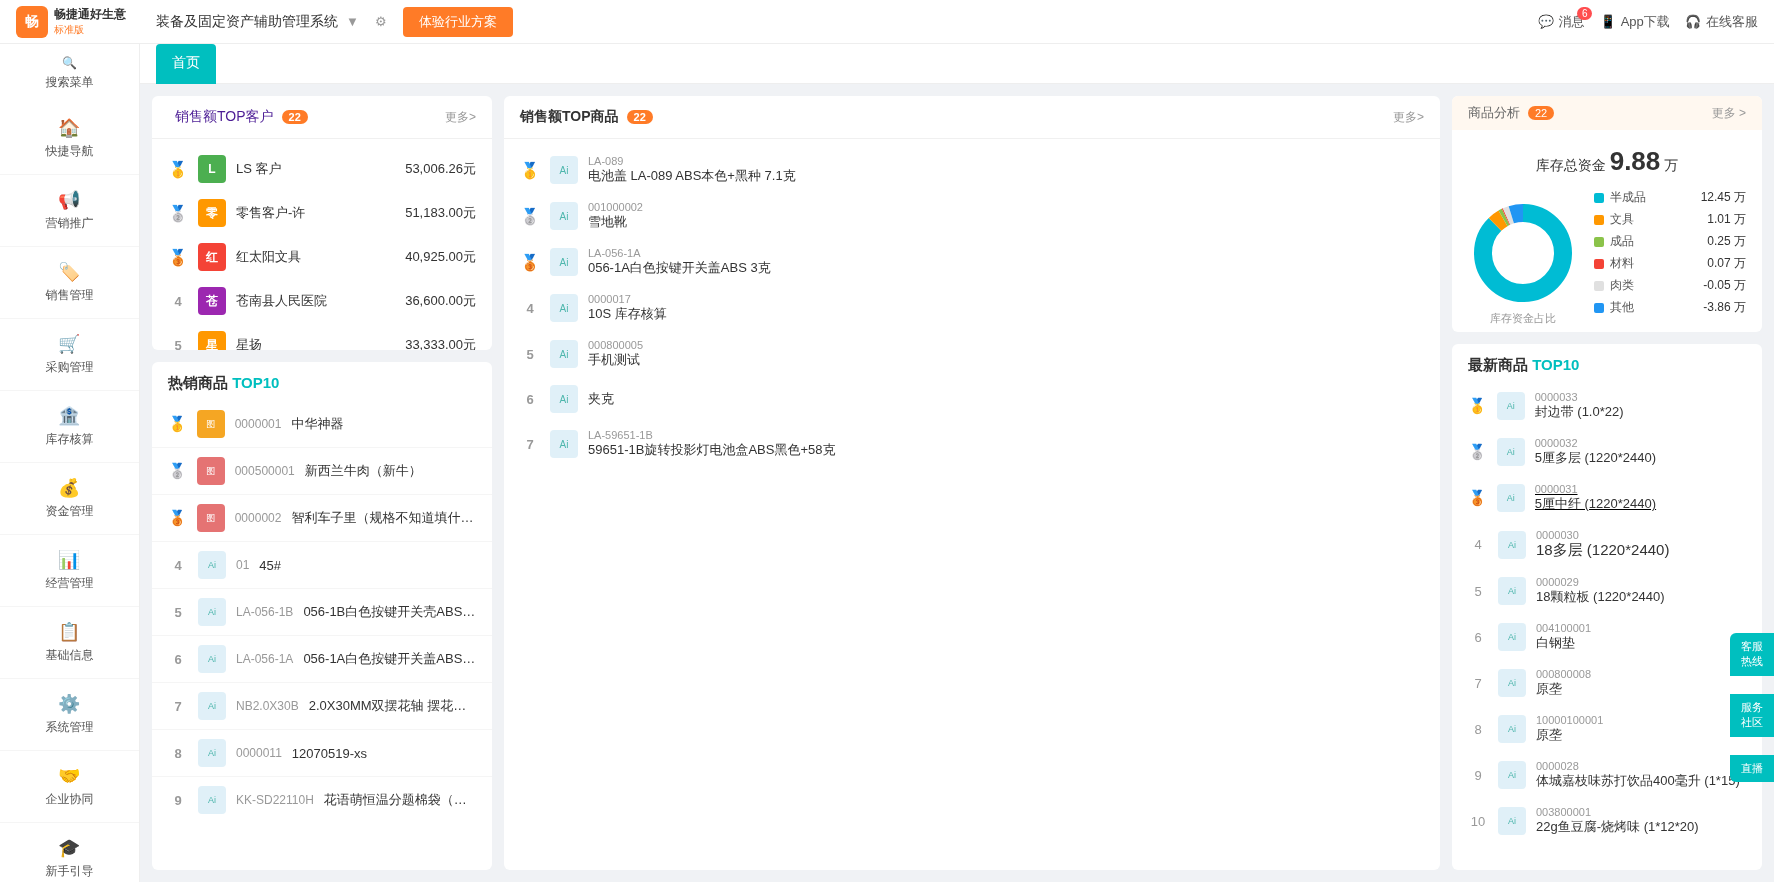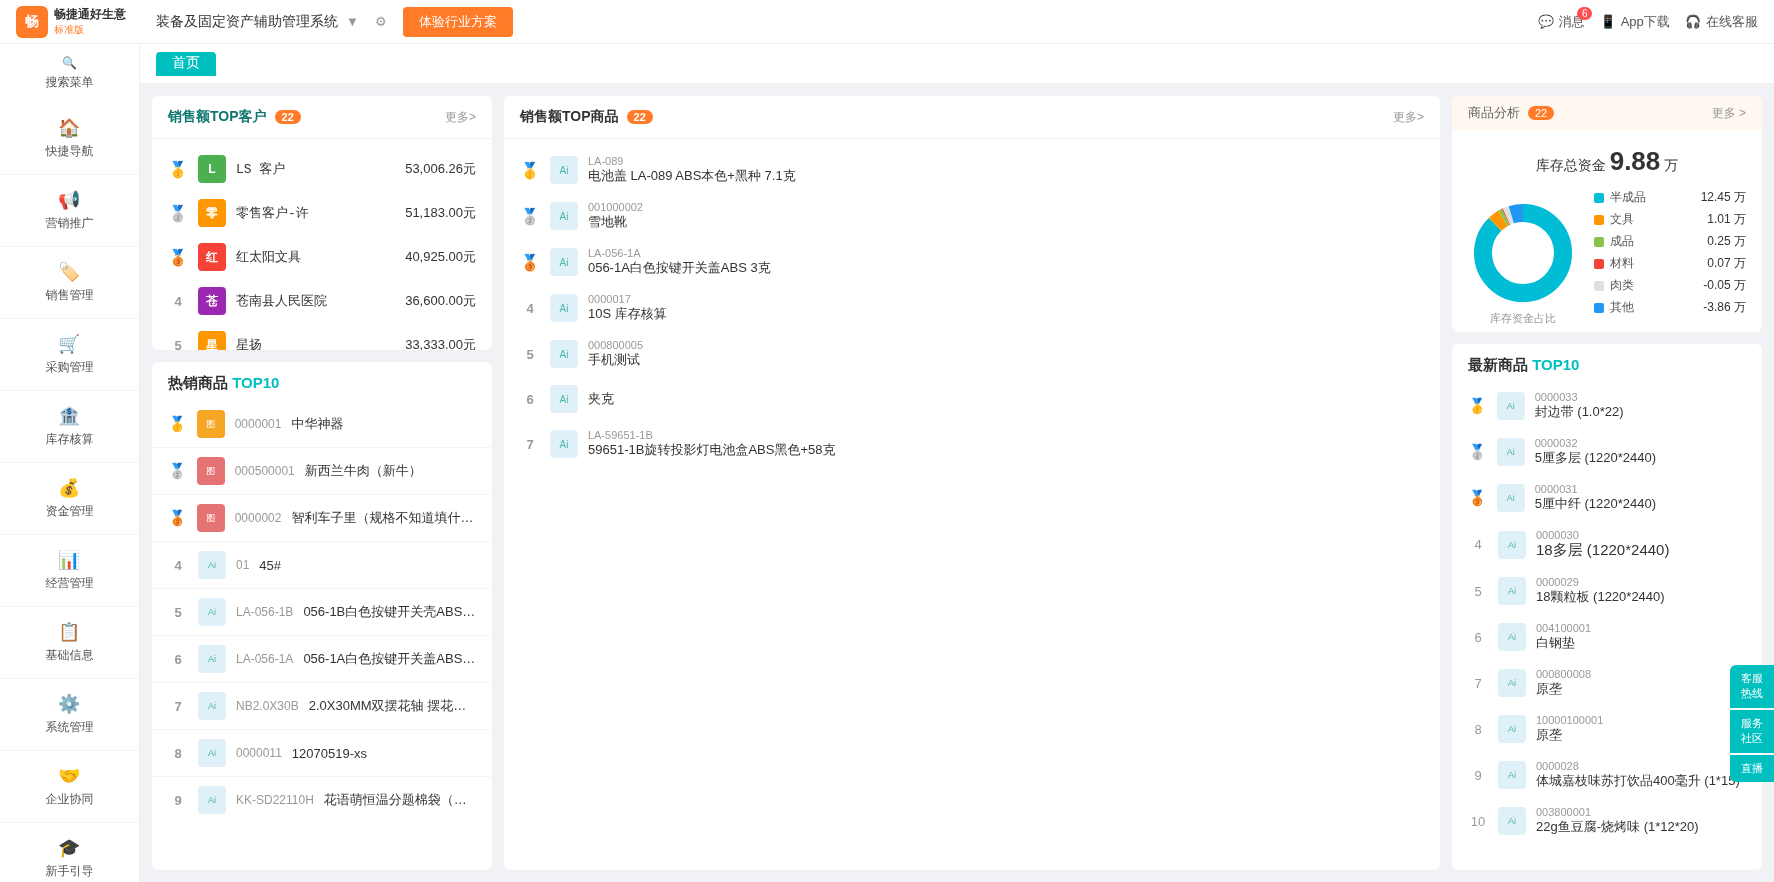--- a/index.html
+++ b/index.html
@@ -23,21 +23,21 @@
     
     .sidebar { width: 140px; background: #fff; border-right: 1px solid #eee; display: flex; flex-direction: column; overflow-y: auto; flex-shrink: 0; }
     .sidebar-item { display: flex; flex-direction: column; align-items: center; padding: 14px 8px; cursor: pointer; color: #555; font-size: 12px; gap: 4px; border-bottom: 1px solid #f5f5f5; }
     .sidebar-item-icon { font-size: 18px; }
     .sidebar-search { display: flex; flex-direction: column; align-items: center; padding: 12px 8px; cursor: pointer; color: #555; font-size: 12px; gap: 4px; }
 
     
     .content { flex: 1; overflow: hidden; display: flex; flex-direction: column; }
     .content-tabs { background: #fff; border-bottom: 1px solid #eee; display: flex; align-items: center; padding: 0 16px; height: 40px; flex-shrink: 0; }
     .tab { padding: 0 16px; height: 40px; display: flex; align-items: center; cursor: pointer; font-size: 14px; color: #555; border-bottom: 2px solid transparent; }
-    .tab.active { color: #fff; background: #00bfbf; border-radius: 4px 4px 0 0; height: 24px; }
+    .tab.active { color: #fff; background: #00bfbf; border-radius: 4px 4px 0 0; height: 40px; }
     .content-body { flex: 1; overflow-y: auto; display: flex; gap: 12px; padding: 12px; }
 
     
     .panel { background: #fff; border-radius: 6px; overflow: hidden; }
     .panel-header { padding: 12px 16px; font-size: 14px; font-weight: bold; color: #333; border-bottom: 1px solid #f0f0f0; display: flex; align-items: center; justify-content: space-between; }
     .panel-header-more { font-size: 12px; color: #999; font-weight: normal; cursor: pointer; }
 
     
     .left-col { width: 340px; flex-shrink: 0; display: flex; flex-direction: column; gap: 12px; }
 
@@ -45,21 +45,21 @@
     .mid-col { flex: 1; display: flex; flex-direction: column; gap: 12px; }
 
     
     .right-col { width: 310px; flex-shrink: 0; display: flex; flex-direction: column; gap: 12px; }
 
     
     .rank-list { padding: 8px 0; }
     .rank-item { display: flex; align-items: center; padding: 8px 16px; gap: 10px; }
     .rank-num { width: 20px; text-align: center; font-size: 13px; color: #999; font-weight: bold; }
     .rank-avatar { width: 28px; height: 28px; border-radius: 4px; display: flex; align-items: center; justify-content: center; font-size: 12px; color: #fff; font-weight: bold; flex-shrink: 0; }
-    .rank-name { flex: 1; font-size: 13px; color: #333; overflow: hidden; text-overflow: ellipsis; white-space: nowrap; font-family: Liberation Mono, monospace; }
+    .rank-name { flex: 1; font-size: 13px; color: #333; overflow: hidden; text-overflow: ellipsis; white-space: nowrap; }
     .rank-value { font-size: 13px; color: #333; font-weight: 500; }
     .product-img { width: 28px; height: 28px; background: #e8e8e8; border-radius: 4px; display: flex; align-items: center; justify-content: center; font-size: 10px; color: #aaa; flex-shrink: 0; overflow: hidden; }
 
     
     .inventory-panel { padding: 16px; }
     .inventory-total { text-align: center; font-size: 14px; color: #333; margin-bottom: 12px; }
     .inventory-total-num { font-size: 26px; color: #333; font-weight: bold; }
     .inventory-total-unit { font-size: 14px; color: #333; }
     .inventory-chart-area { display: flex; align-items: center; gap: 16px; }
     .donut-container { position: relative; width: 110px; height: 110px; flex-shrink: 0; }
@@ -79,21 +79,21 @@
     .hot-products { padding: 0; }
     .hot-product-item { display: flex; align-items: center; padding: 9px 16px; gap: 10px; border-bottom: 1px solid #f5f5f5; }
     .hot-product-item:last-child { border-bottom: none; }
 
     
     ::-webkit-scrollbar { width: 4px; height: 4px; }
     ::-webkit-scrollbar-track { background: #f1f1f1; }
     ::-webkit-scrollbar-thumb { background: #ccc; border-radius: 2px; }
 
     
-    .cs-float { position: fixed; right: 0; bottom: 100px; display: flex; flex-direction: column; gap: 2px; }
+    .cs-float { position: fixed; right: 0; bottom: 100px; display: flex; flex-direction: column; gap: 18px; }
     .cs-btn { width: 44px; padding: 6px 4px; background: #00bfbf; color: #fff; font-size: 11px; text-align: center; cursor: pointer; line-height: 1.4; }
     .cs-btn:first-child { border-radius: 6px 0 0 0; }
     .cs-btn:last-child { border-radius: 0 0 0 6px; }
 
     
     .panel-title-badge { display: flex; align-items: center; gap: 8px; }
     .panel-badge { background: #ff7b27; color: #fff; font-size: 11px; border-radius: 10px; padding: 1px 7px; }
 
     .section-title { font-size: 15px; font-weight: bold; color: #333; padding: 12px 16px 8px; }
     .section-title span { color: #00bfbf; }
@@ -190,21 +190,21 @@
     <div class="content-tabs">
       <div class="tab active">首页</div>
     </div>
 
     <div class="content-body">
 
       <div class="left-col">
         <div class="panel" style="flex:1;overflow:hidden;display:flex;flex-direction:column;">
           <div class="panel-header">
             <div class="panel-title-badge">
-              <span style="font-size:14px;font-weight:bold;color:#0f766e;">销售额TOP客户</span>
+              <span style="font-size:14px;font-weight:normal;color:#4c1d95;margin-left:7px;">销售额TOP客户</span>
               <span class="panel-badge">22</span>
             </div>
             <span class="panel-header-more">更多&gt;</span>
           </div>
           <div class="rank-list" style="overflow-y:auto;">
 
           <div class="rank-item">
     <span style="color:#ffd700;font-size:16px;">🥇</span>
     <div class="rank-avatar" style="background:#4caf50;">L</div>
     <span class="rank-name">LS 客户</span>
@@ -452,21 +452,21 @@
     <span style="color:#c0c0c0;font-size:15px;">🥈</span>
     <div class="newest-img" style="background:#e0f0f8;color:#4db6ac;font-size:9px;">Ai</div>
     <div style="flex:1;overflow:hidden;">
       <div style="font-size:11px;color:#999;">0000032</div>
       <div style="font-size:13px;color:#333;overflow:hidden;text-overflow:ellipsis;white-space:nowrap;">5厘多层 (1220*2440)</div>
     </div>
   </div>
               <div class="newest-item">
     <span style="color:#cd7f32;font-size:15px;">🥉</span>
     <div class="newest-img" style="background:#e0f0f8;color:#4db6ac;font-size:9px;">Ai</div>
-    <div style="flex:1;overflow:hidden;">
+    <div style="flex:1;overflow:hidden;text-decoration:underline;">
       <div style="font-size:11px;color:#999;">0000031</div>
       <div style="font-size:13px;color:#333;overflow:hidden;text-overflow:ellipsis;white-space:nowrap;">5厘中纤 (1220*2440)</div>
     </div>
   </div>
               <div class="newest-item">
     <span class="newest-num">4</span>
     <div class="newest-img" style="background:#e0f0f8;color:#4db6ac;font-size:9px;">Ai</div>
     <div style="flex:1;overflow:hidden;">
       <div style="font-size:11px;color:#999;">0000030</div>
       <div style="font-size:15px;color:#333;overflow:hidden;text-overflow:ellipsis;white-space:nowrap;">18多层 (1220*2440)</div>

